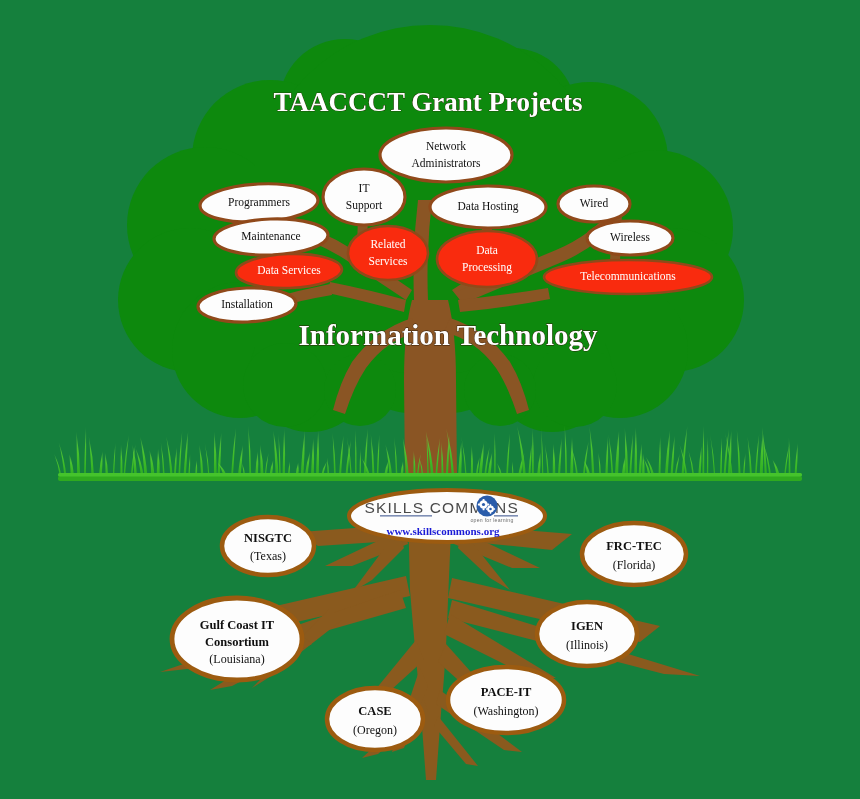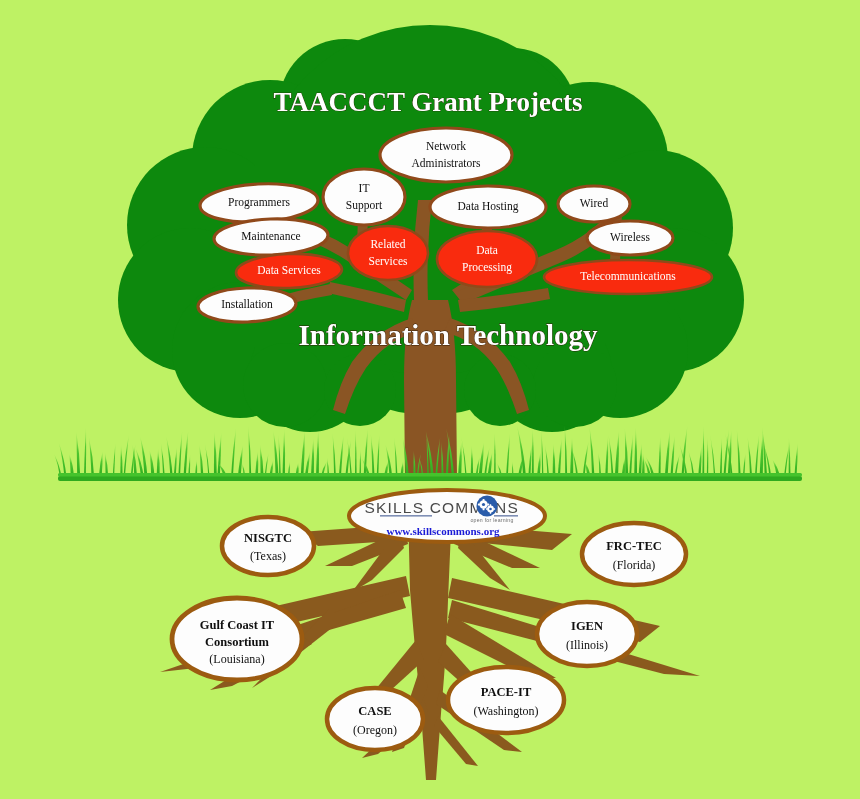--- a/index.html
+++ b/index.html
@@ -8,21 +8,21 @@
     padding: 0;
     background: #ffffff;
   }
   body {
     font-family: "Liberation Serif", serif;
   }
   #canvas {
     position: relative;
     width: 860px;
     height: 799px;
-    background: #bef264;
+    background: #15803d;
     overflow: hidden;
   }
   #tree-svg {
     position: absolute;
     left: 0;
     top: 0;
     width: 860px;
     height: 799px;
     display: block;
   }

